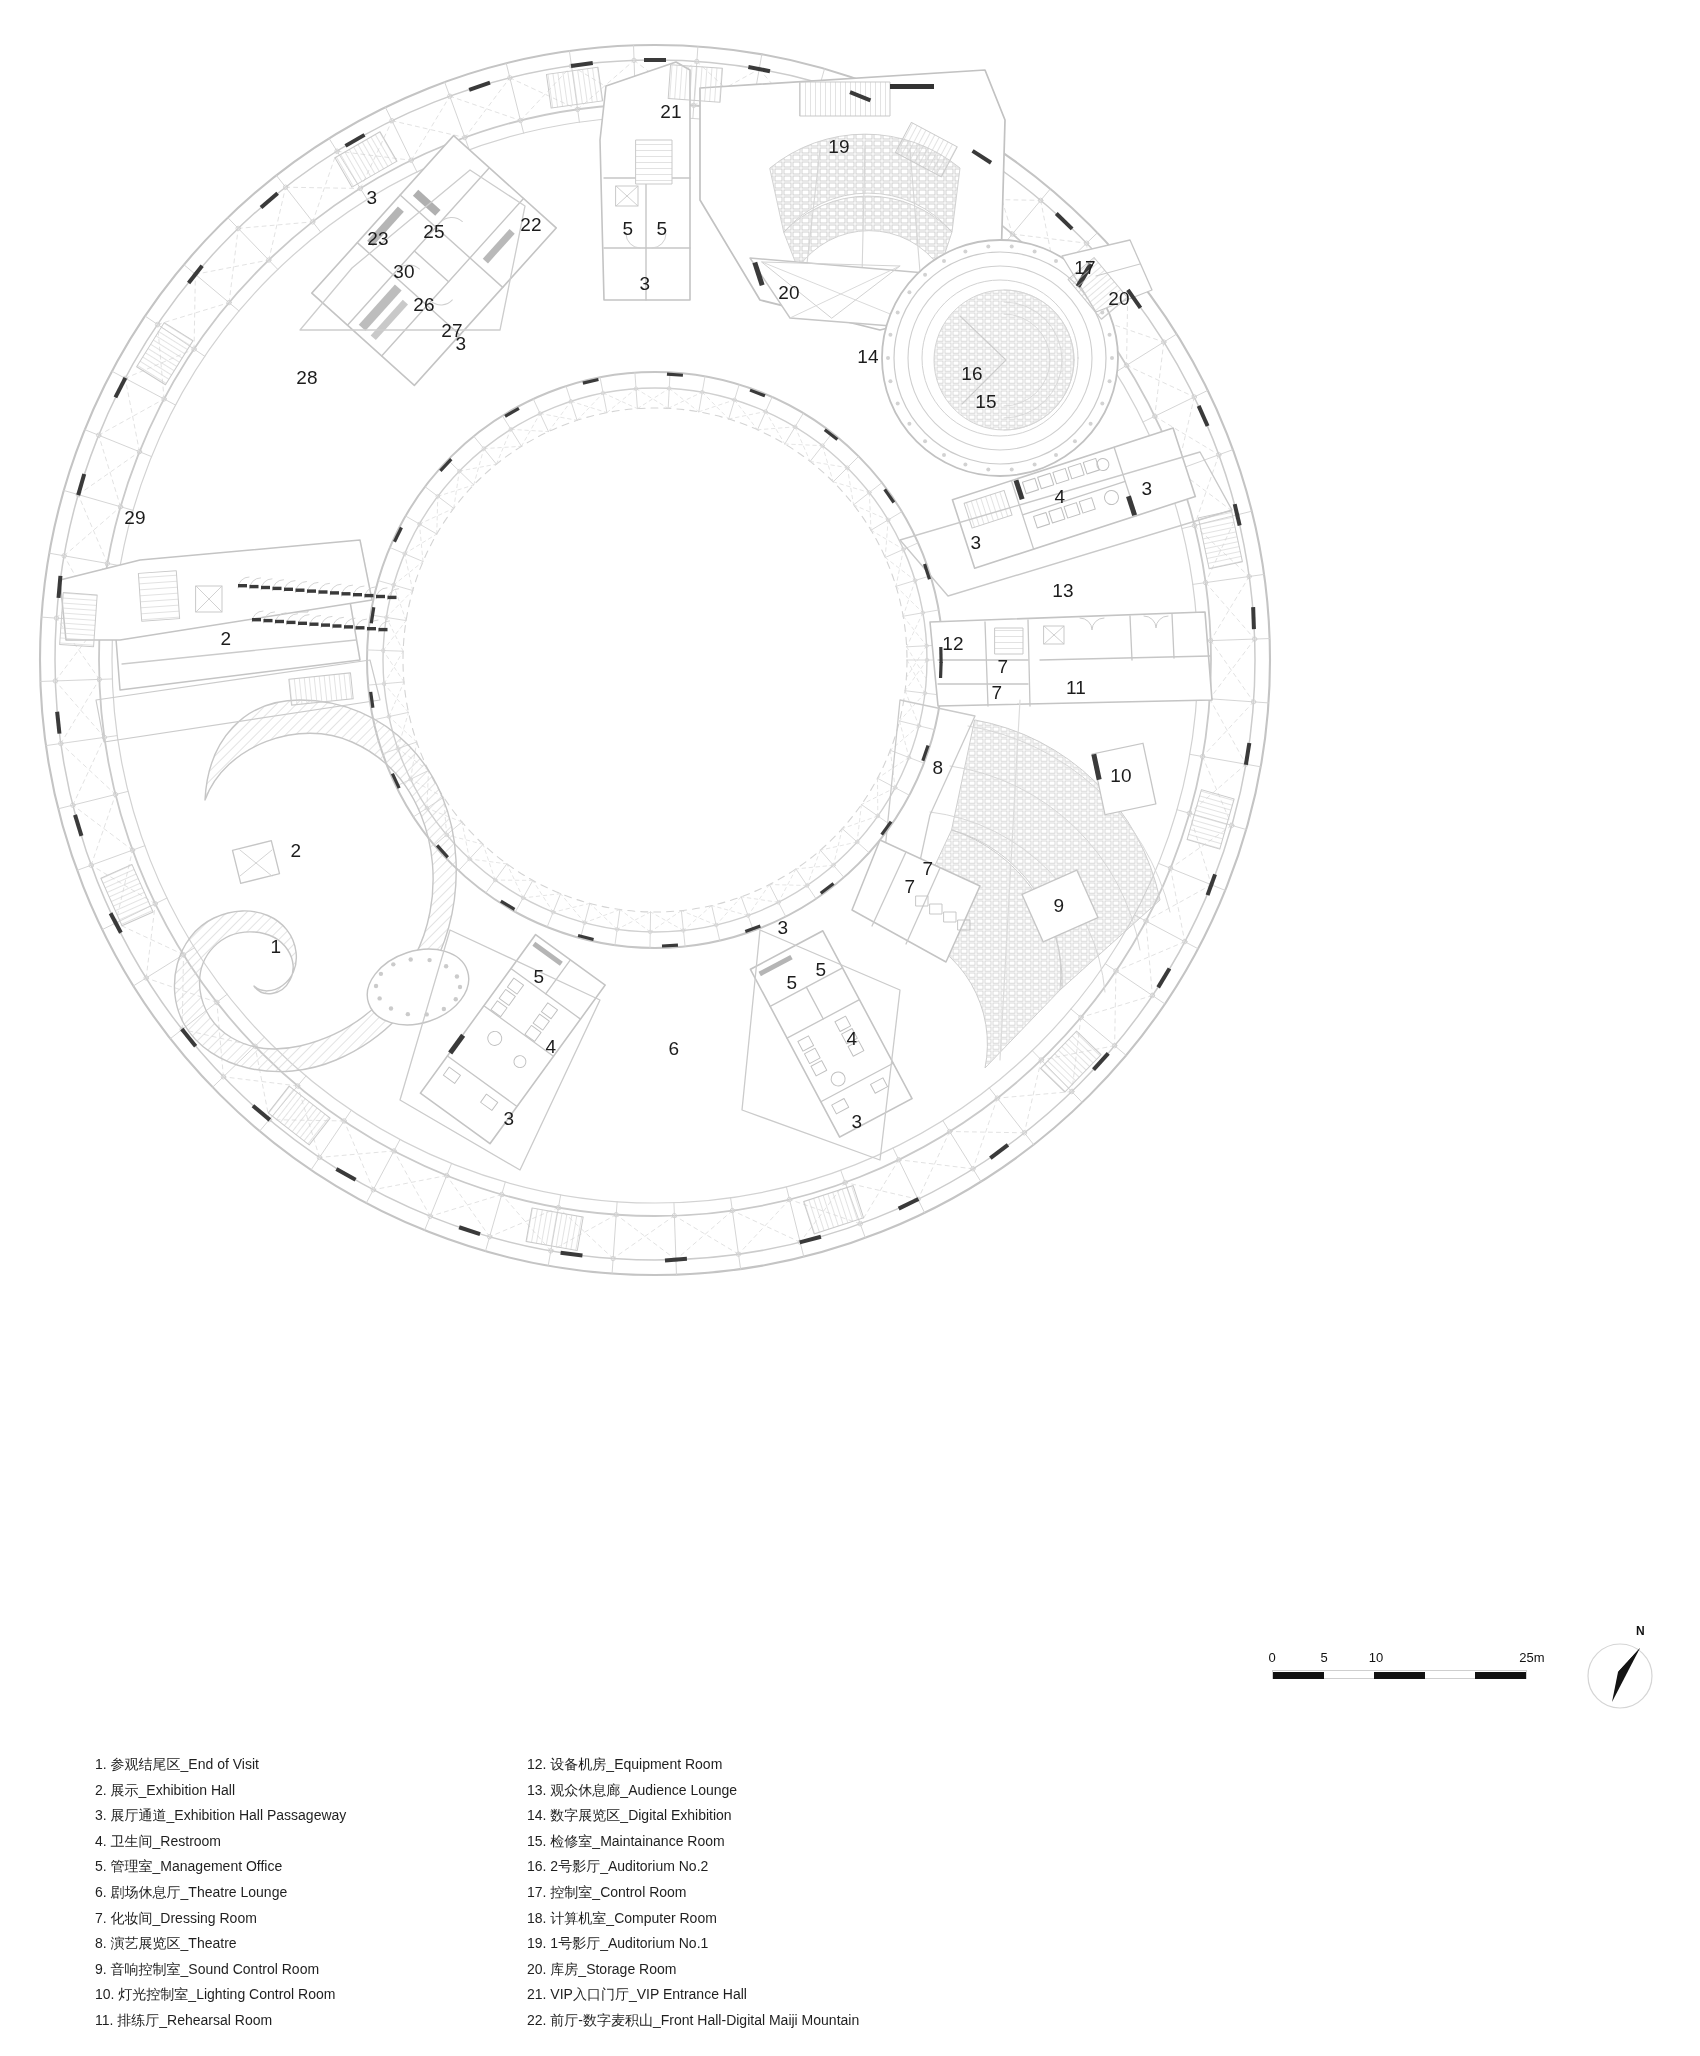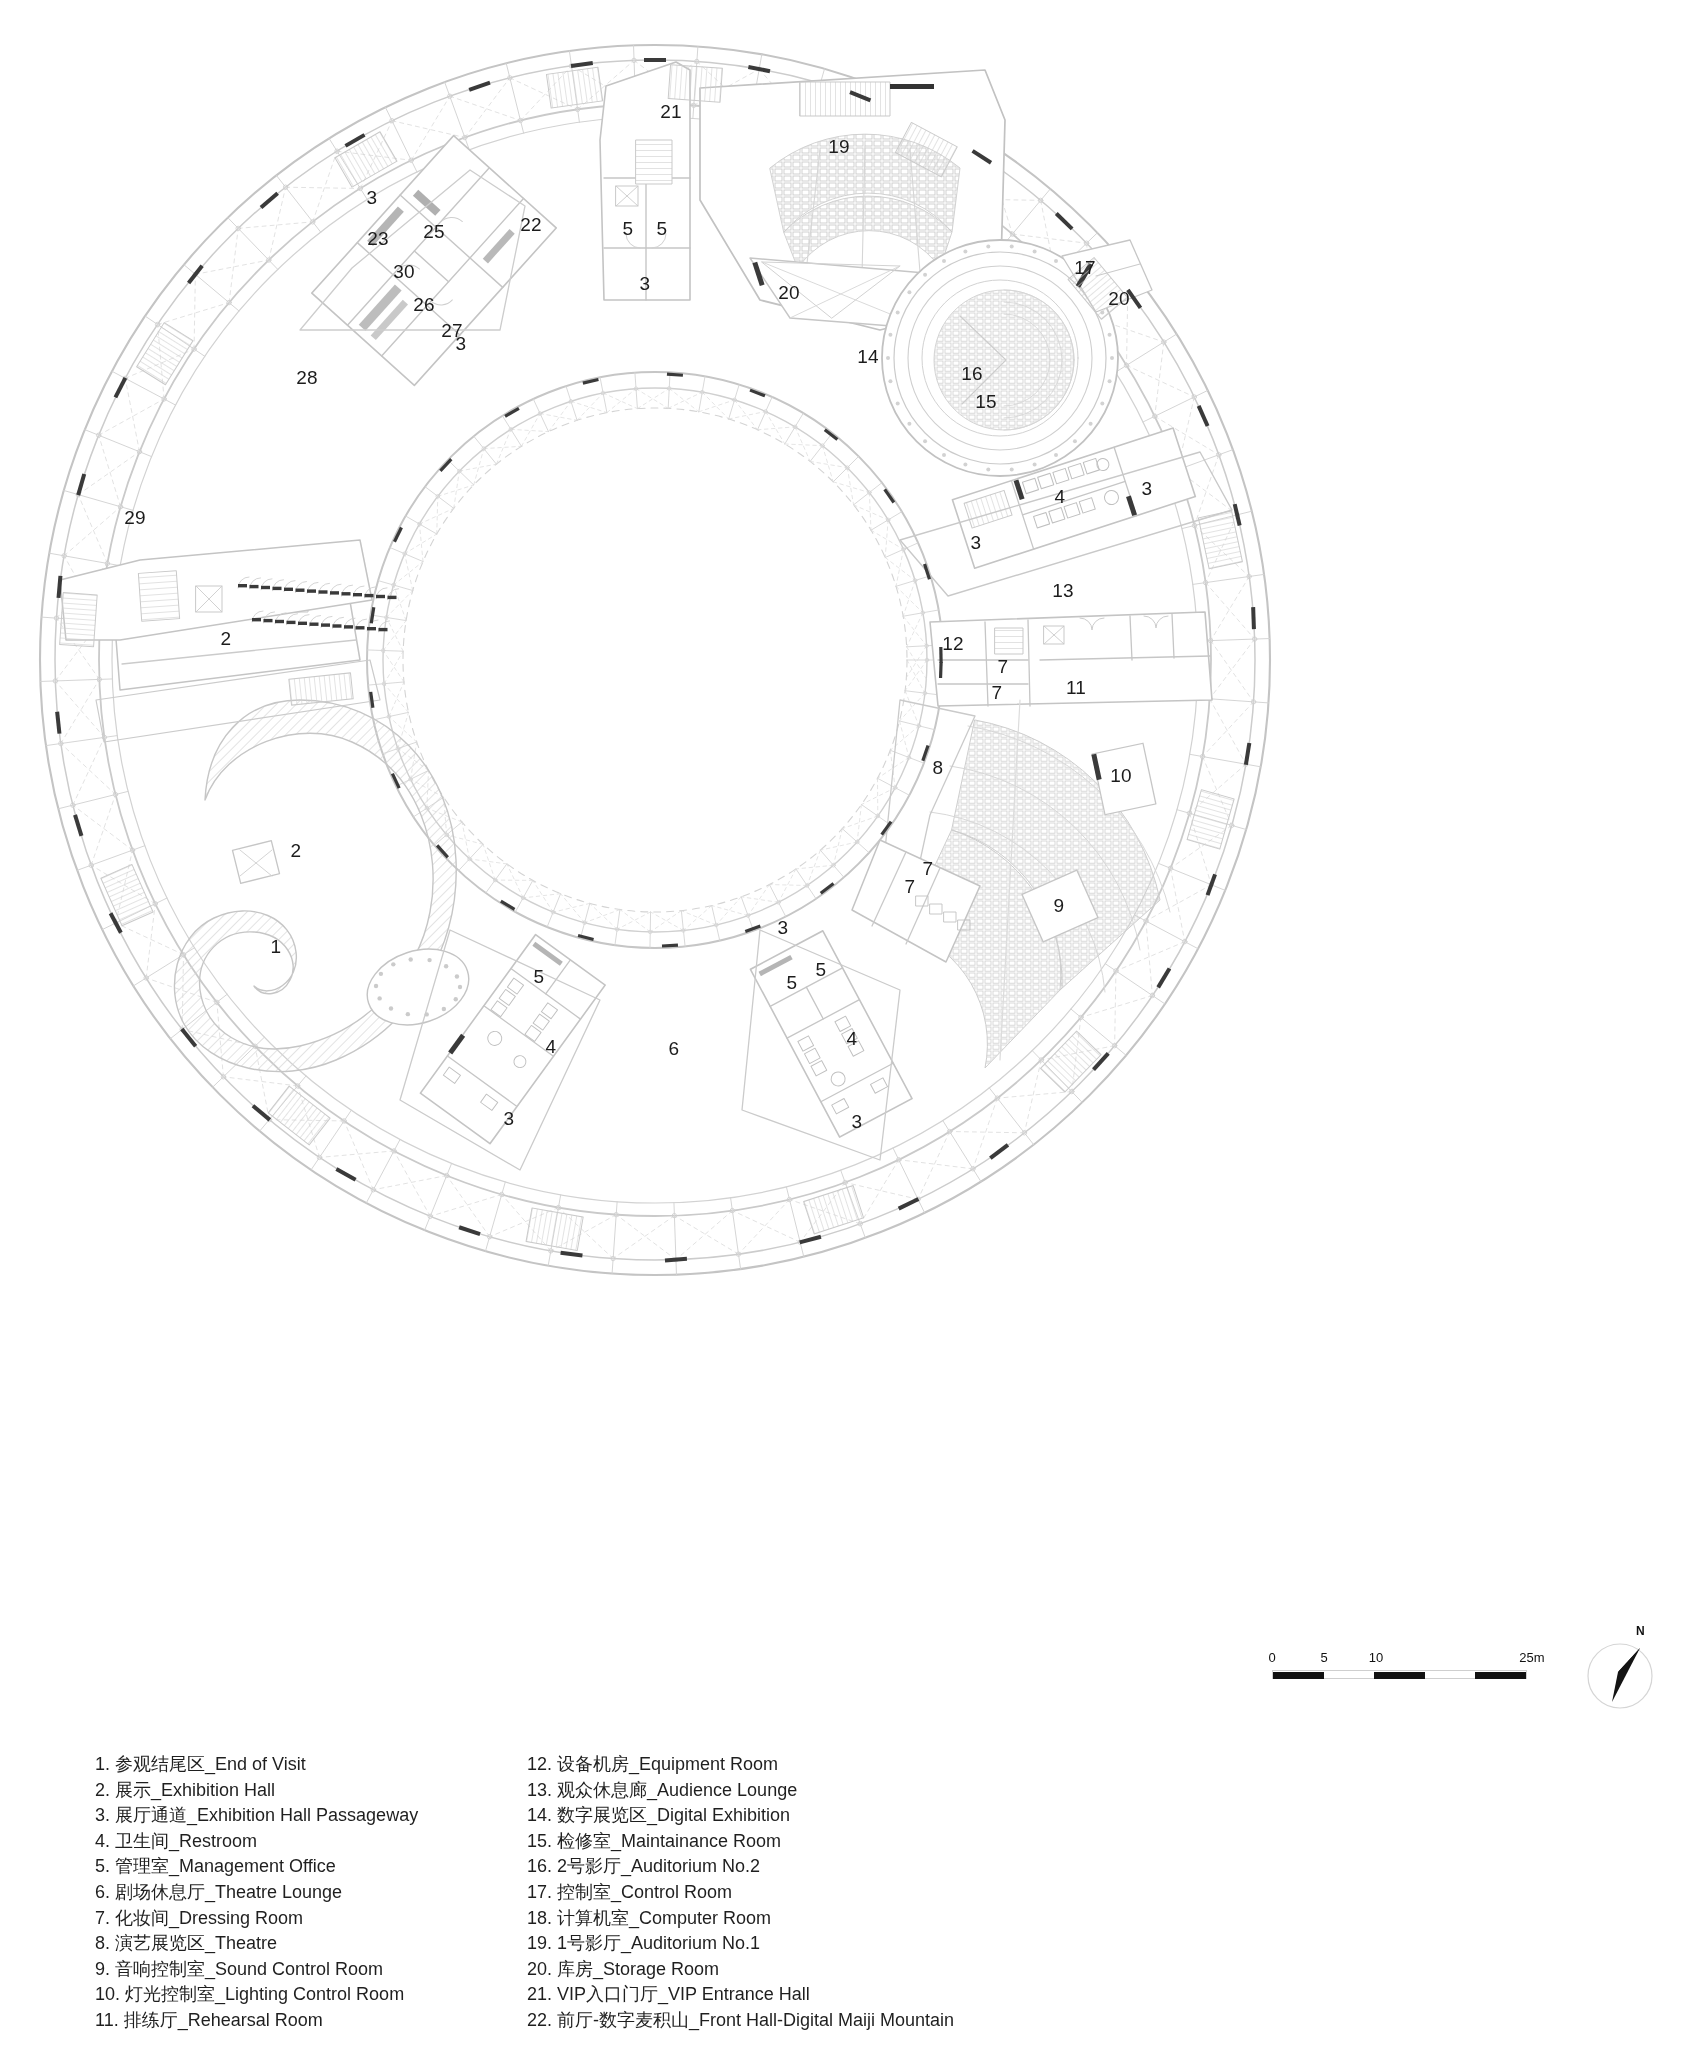--- a/index.html
+++ b/index.html
@@ -103,21 +103,21 @@
     height: 300px;
   }
   .legend-col {
     position: absolute;
     top: 0;
   }
   #legend-col-1 { left: 95px; width: 420px; }
   #legend-col-2 { left: 527px; width: 470px; }
   #legend-col-3 { left: 1012px; width: 470px; }
   .legend-item {
-    font-size: 18px;
+    font-size: 14px;
     line-height: 25.6px;
     color: #1f1f1f;
     white-space: nowrap;
   }
 </style>
 </head>
 <body>
 
 <div id="plan-wrap">
   <svg id="plan-svg" viewBox="0 0 1700 1640" xmlns="http://www.w3.org/2000/svg">

